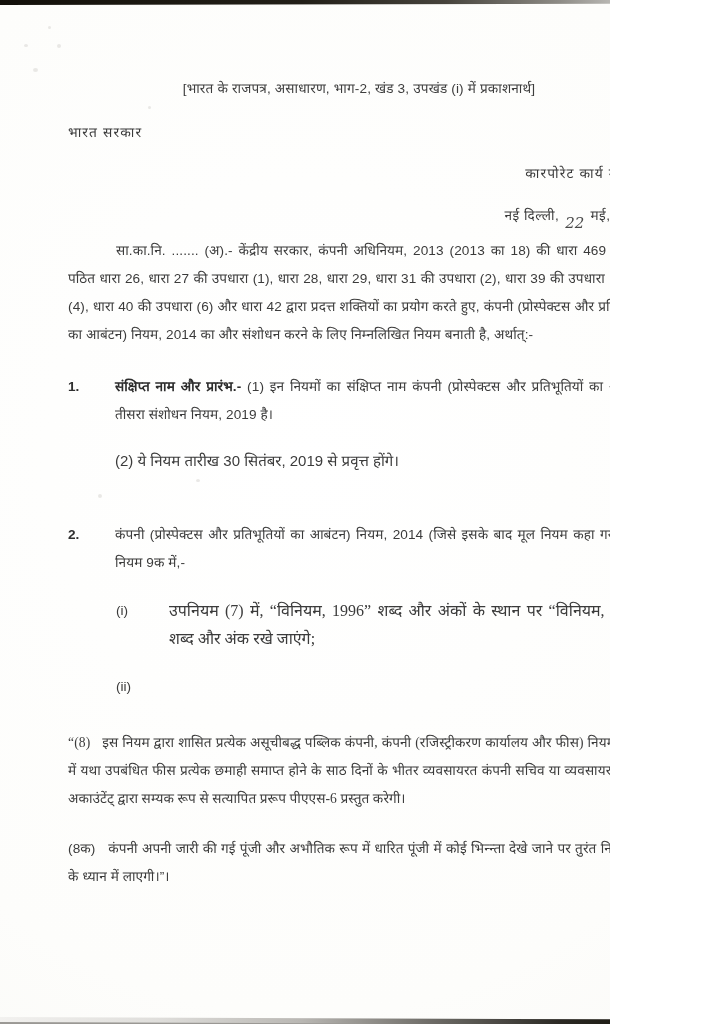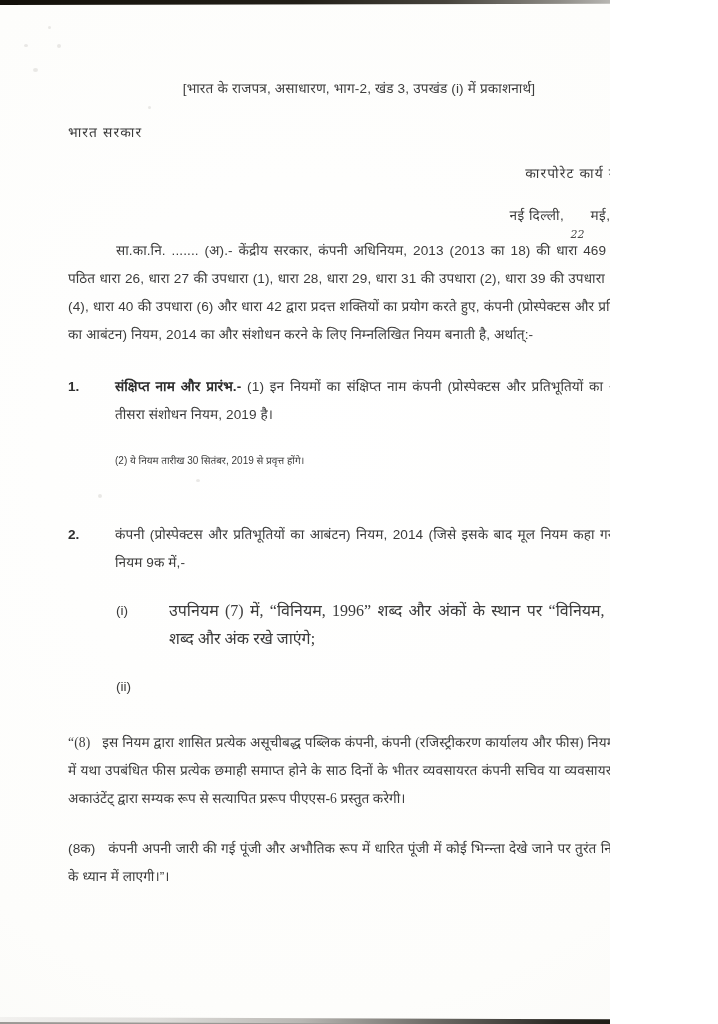--- a/index.html
+++ b/index.html
@@ -101,25 +101,25 @@
   .dateline {
     text-align: right;
     font-size: 13.6px;
     margin-top: 23px;
     padding-right: 3px;
     letter-spacing: .5px;
   }
   .handwritten-date {
     font-family: "DejaVu Serif", "Liberation Serif", serif;
     font-style: italic;
-    font-size: 11px;
+    font-size: 15px;
     color: #494949;
     padding: 0 6px;
     position: relative;
-    top: 18px;
+    top: 8px;
     letter-spacing: 0;
   }
 
   .body-para {
     font-size: 13.6px;
     line-height: 28px;
     text-align: justify;
     text-justify: inter-word;
     color: #3b3b3b;
     letter-spacing: .1px;
@@ -142,21 +142,21 @@
     color: #2f2f2f;
   }
   .clause-body {
     flex: 1 1 auto;
   }
   .clause-heading {
     font-weight: bold;
     color: #2d2d2d;
   }
   .sub-para {
-    font-size: 10px;
+    font-size: 15px;
     line-height: 28px;
     text-align: justify;
     margin-top: 18px;
     color: #3b3b3b;
   }
 
   .clause2 { margin-top: 46px; }
   .clause2 .clause-num { font-weight: bold; }
 
   

